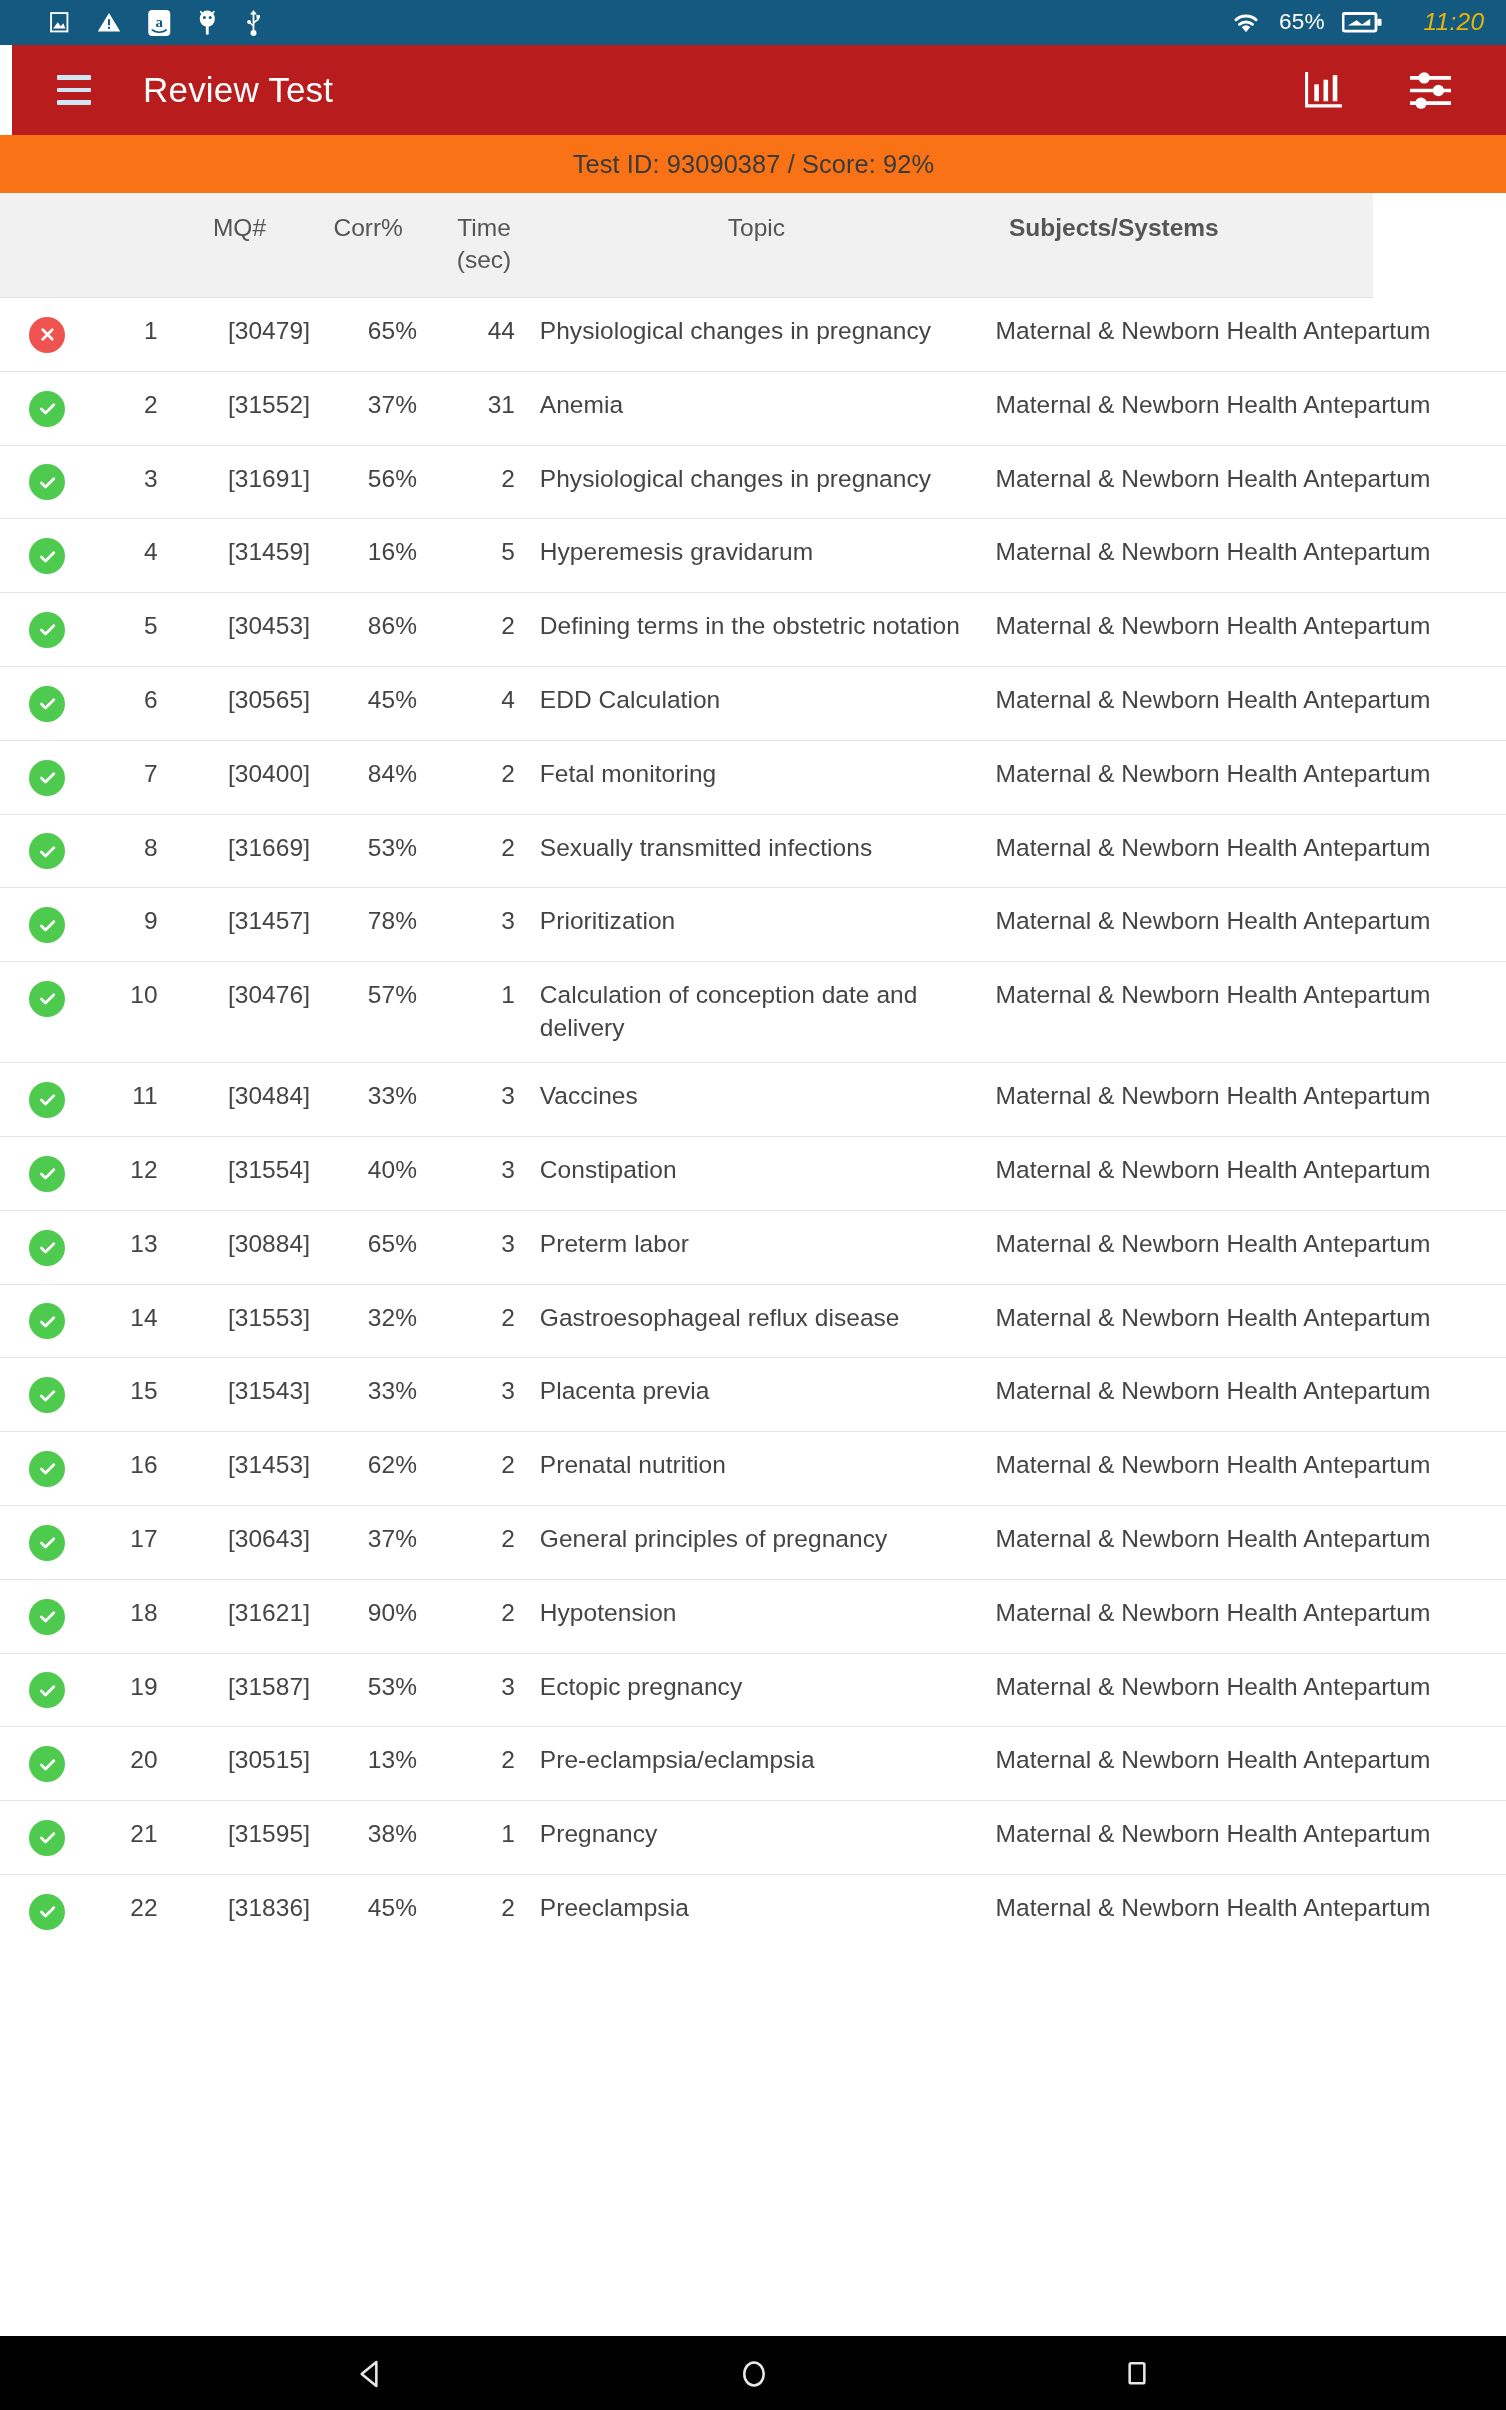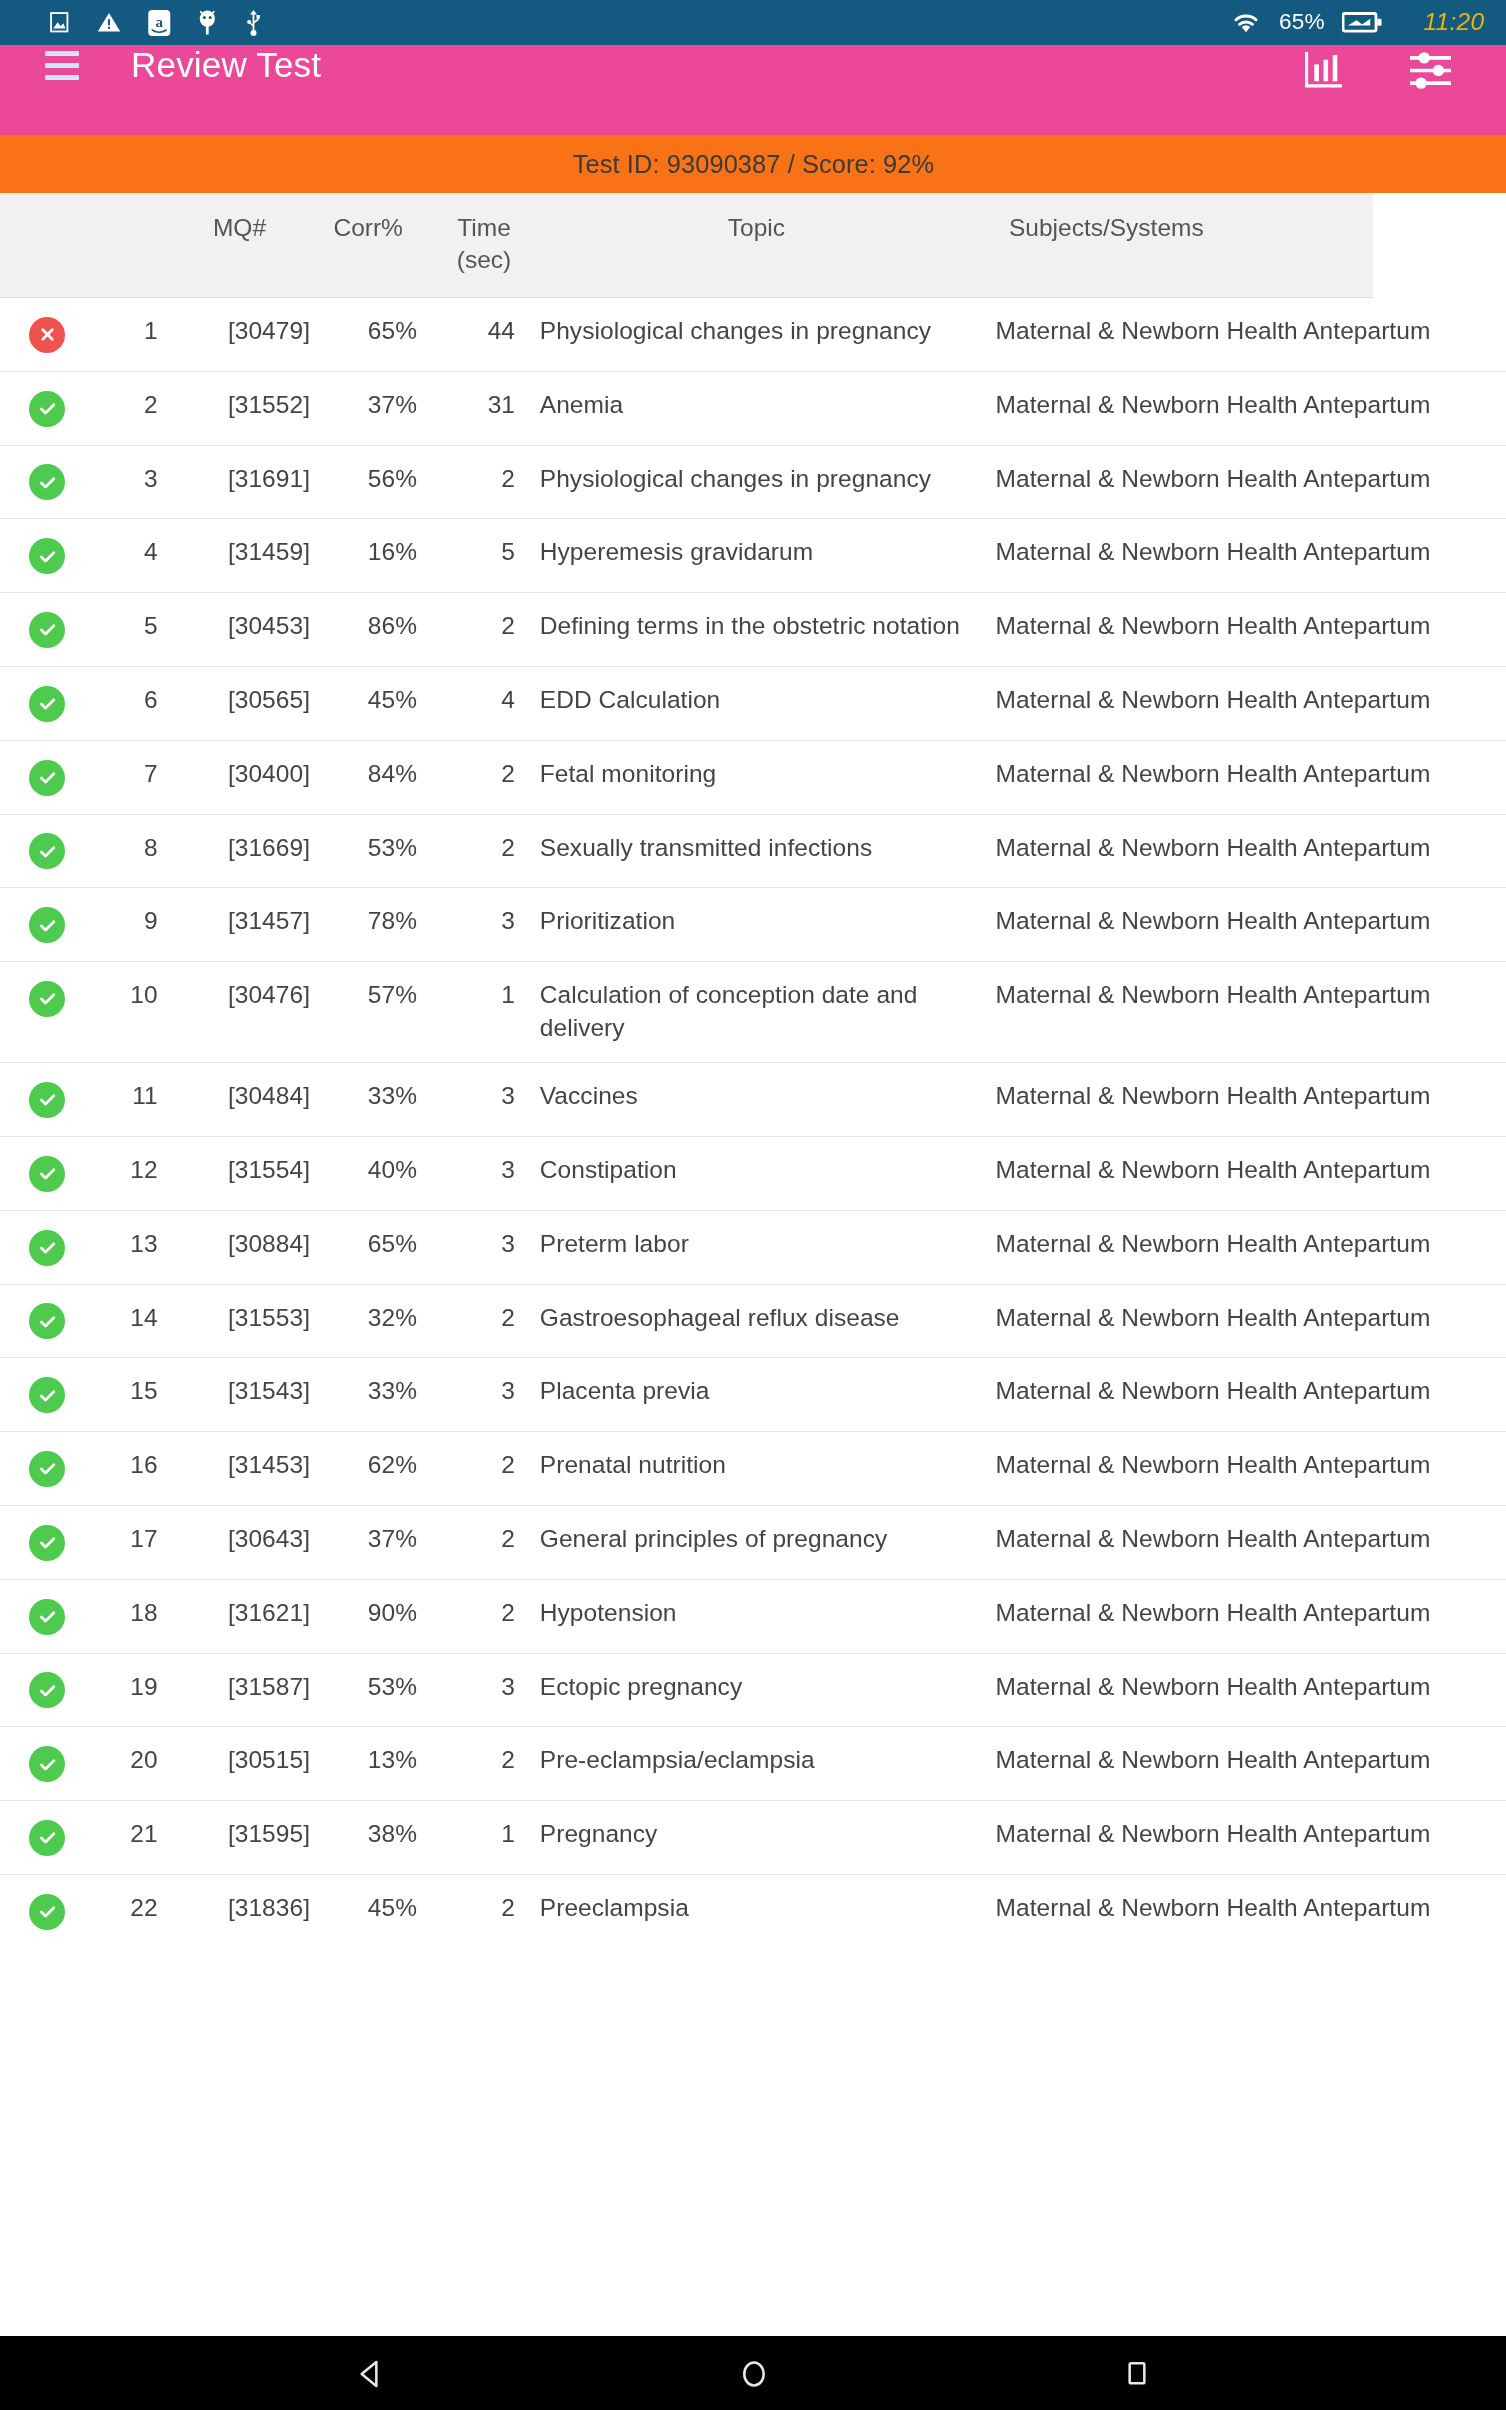--- a/index.html
+++ b/index.html
@@ -56,24 +56,25 @@
     line-height: 1;
     margin-left: 24.5px;
     letter-spacing: 0.3px;
     font-style: italic;
   }
 
   
   .app-bar {
     height: 90px;
     flex: 0 0 90px;
-    background: #ec4899;
-    display: flex;
-    align-items: flex-start;
+    background: #b91c1c;
+    display: flex;
+    align-items: center;
     padding: 0 34px 0 45px;
+    margin-left: 12px;
   }
   .hamburger {
     width: 41px;
     height: 41px;
     display: flex;
     flex-direction: column;
     justify-content: center;
     gap: 7.5px;
     cursor: pointer;
   }
@@ -168,21 +169,21 @@
   .cell-head {
     font-size: 24.5px;
     color: #555555;
     line-height: 32px;
     font-weight: 400;
   }
   .c-mq.cell-head, .c-corr.cell-head { text-align: center; }
   .c-corr.cell-head { padding-right: 5.6px; }
   .c-time.cell-head { text-align: center; padding-right: 0; }
   .c-topic.cell-head { text-align: center; }
-  .c-subj.cell-head  { text-align: left; padding-left: 21px; }
+  .c-subj.cell-head  { text-align: left; padding-left: 21px; font-weight: bold; }
   .c-num.cell-head   { text-align: right; }
 
   
   .badge {
     width: 36px;
     height: 36px;
     border-radius: 50%;
     display: inline-flex;
     align-items: center;
     justify-content: center;

